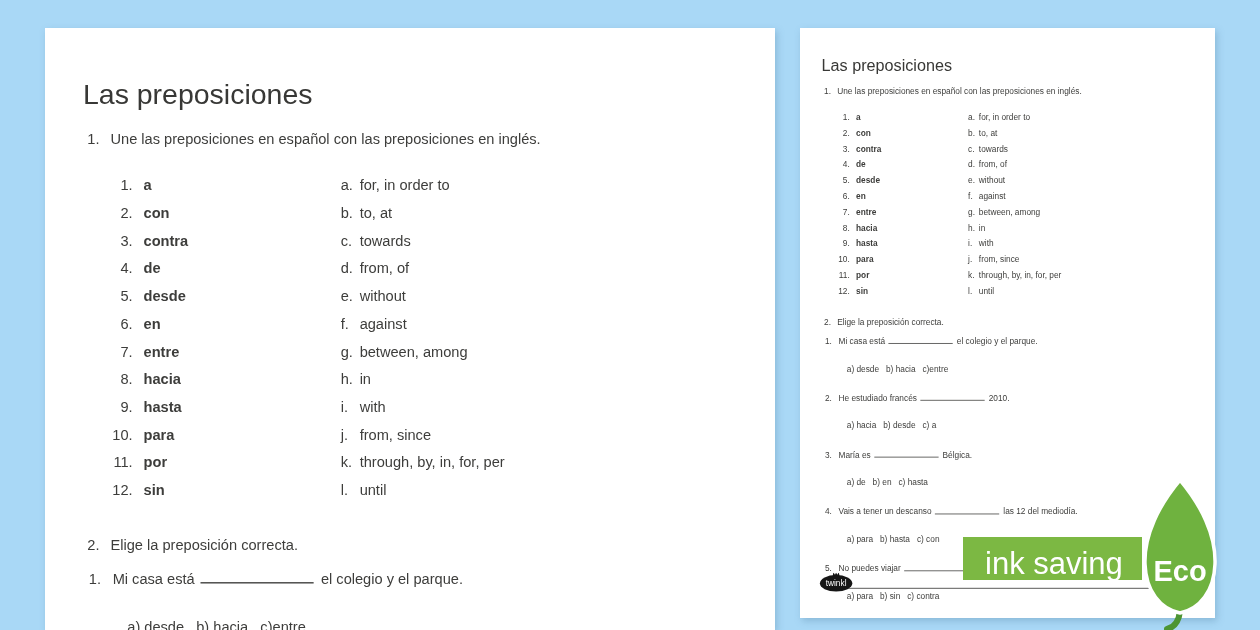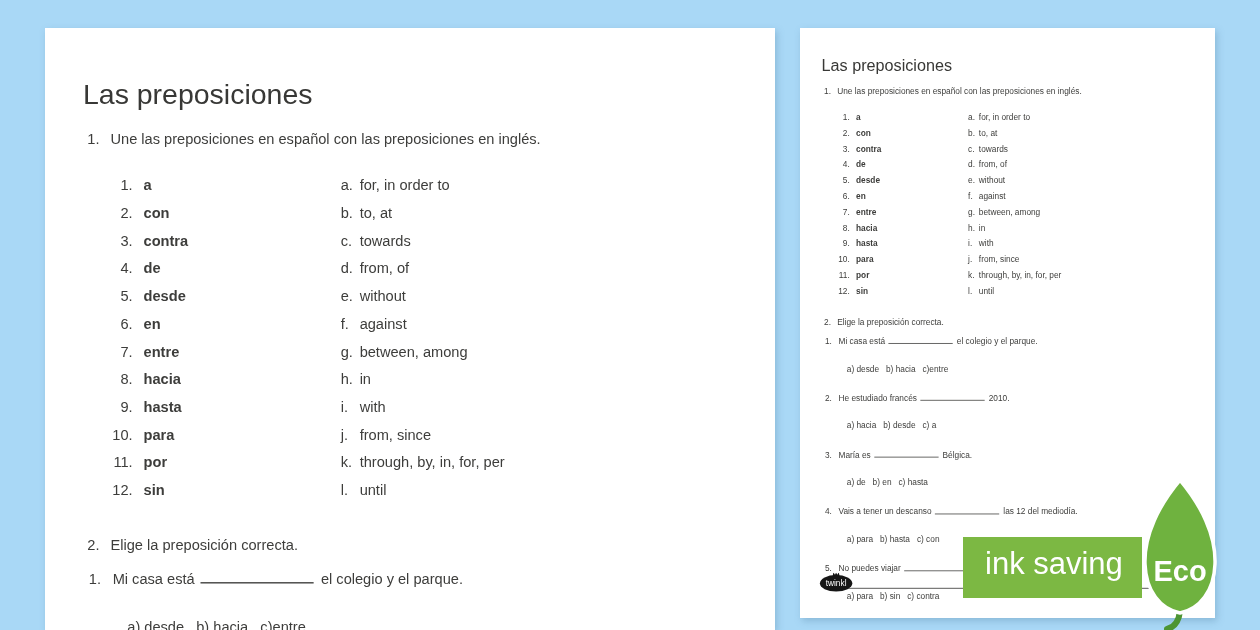--- a/index.html
+++ b/index.html
@@ -70,21 +70,21 @@
     color:#ffffff; font-size:20px; line-height:40px; text-align:center;
   }
   .twinkl-logo::before {
     content:""; position:absolute; top:-6px; left:30px;
     width:18px; height:9px; background:#161616;
     clip-path:polygon(0 100%,15% 0,35% 60%,50% 0,65% 60%,85% 0,100% 100%);
   }
 
   .eco-banner {
     position:absolute; left:963px; top:537px;
-    width:179px; height:61px;
+    width:179px; height:43px;
     background:#7cb843; z-index:5;
   }
   .eco-banner-label {
     display:block;
     color:#ffffff; font-size:31px; line-height:53px;
     padding-left:22px;
   }
   .eco-leaf { position:absolute; left:1131px; top:477px; z-index:6; }
 </style>
 </head>

